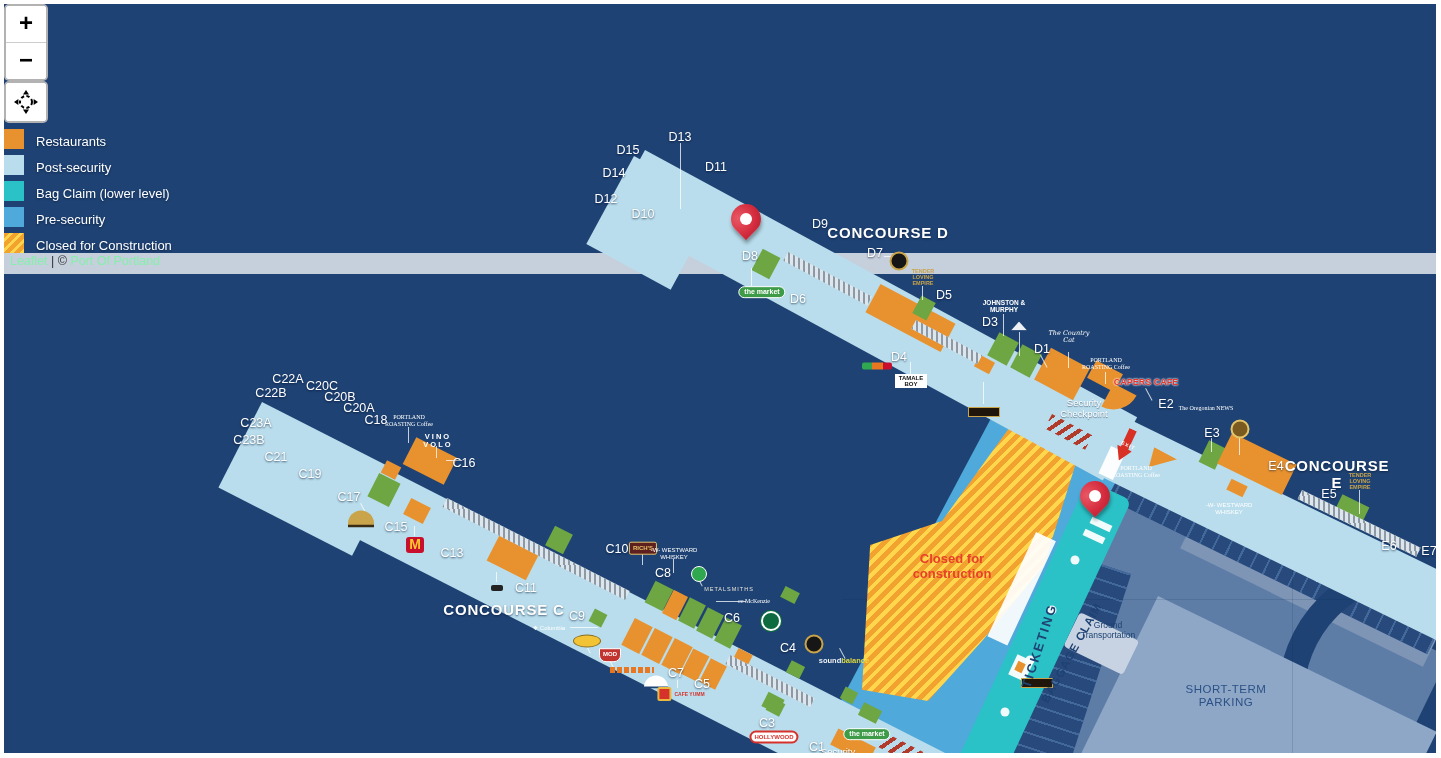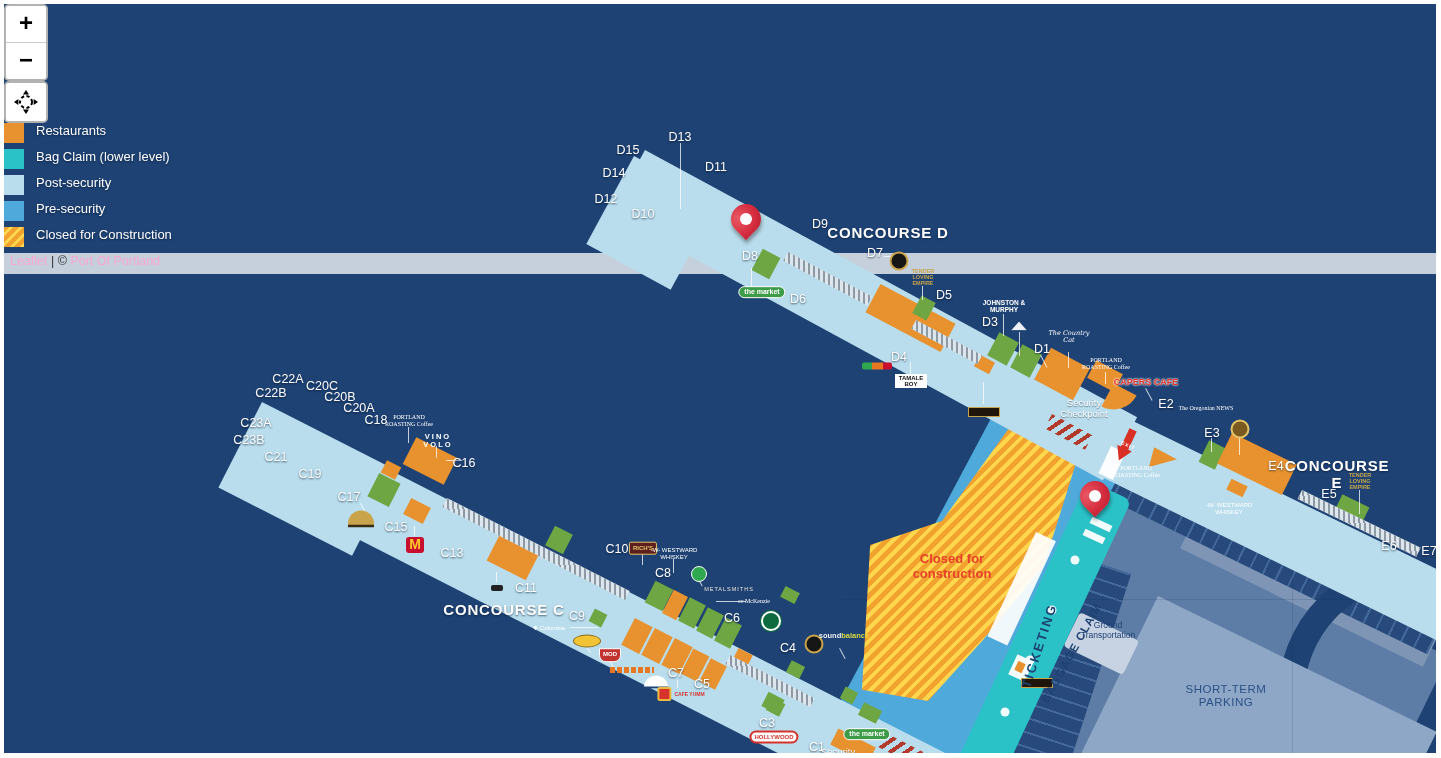--- a/index.html
+++ b/index.html
@@ -104,29 +104,29 @@
                z-index:60;overflow:hidden;}
   #zoombox{top:18px;}
   #locatebox{top:109px;height:38px;}
   .lfbtn{width:40px;height:36px;background:#fff;color:#000;font:bold 24px/34px "Liberation Sans",sans-serif;
          text-align:center;cursor:pointer;user-select:none;}
   #zoom-in{border-bottom:1px solid #ccc;}
   #locate-btn{height:38px;line-height:38px;display:flex;align-items:center;justify-content:center;}
 
   
   #legend{left:652px;top:341px;z-index:50;}
-  .lrow{display:flex;align-items:flex-start;height:26px;}
+  .lrow{display:flex;align-items:flex-end;height:26px;}
   .sw{width:20px;height:20px;margin-right:12px;flex:0 0 20px;}
   .sw.striped{background:repeating-linear-gradient(135deg,#F2A22F 0 4px,#FFD64C 4px 7px);}
   .ltext{color:#fff;font-size:13px;text-shadow:0 1px 2px rgba(0,20,50,.6);white-space:nowrap;}
 
   
   #attribution{left:1237px;top:733px;height:20px;background:rgba(255,255,255,.75);padding:1px 6px 0 6px;
                font-size:12.5px;color:#333;z-index:55;white-space:nowrap;}
-  #attribution a{color:#f9a8d4;text-decoration:none;cursor:pointer;}
+  #attribution a{color:#86efac;text-decoration:none;cursor:pointer;}
 </style>
 </head>
 <body>
 
 <div id="page">
   <div id="map">
     <div id="world">
 
       <div class="tl" style="left:1062px;top:468px;width:430px;height:270px;background:#5E7DA6;transform:rotate(26deg);"></div>
       <div class="tl" style="left:1196px;top:516px;width:270px;height:36px;background:#7E95B6;transform:rotate(26deg);"></div>
@@ -335,21 +335,21 @@
         <div class="lg k-text-white-sm" style="left: 729px; top: 589px; transform: translate(-50%, -50%);">METALSMITHS</div>
         <div class="lg k-text-serif-small" style="left: 754px; top: 601px; transform: translate(-50%, -50%);">cc McKenzie</div>
         <div class="lg k-text-white" style="left: 549px; top: 628px; transform: translate(-50%, -50%);">❖ Columbia</div>
         <div class="lg k-badge-yellow" style="left: 587px; top: 641px; transform: translate(-50%, -50%);"></div>
         <div class="lg k-badge-red-shield" style="left: 610px; top: 655px; transform: translate(-50%, -50%);">MOD</div>
         <div class="lg k-mark-orange" style="left: 632px; top: 670px; transform: translate(-50%, -50%);"></div>
         <div class="lg k-badge-dome" style="left: 656px; top: 682px; transform: translate(-50%, -50%);"></div>
         <div class="lg k-badge-yumm" style="left: 681px; top: 694px; transform: translate(-50%, -50%);">CAFE YUMM</div>
         <div class="lg k-circle-starbucks" style="left: 771px; top: 621px; transform: translate(-50%, -50%);"></div>
         <div class="lg k-circle-dark" style="left: 814px; top: 644px; transform: translate(-50%, -50%);"></div>
-        <div class="lg k-text-soundbalance" style="left: 844px; top: 636px; transform: translate(-50%, -50%);">soundbalance</div>
+        <div class="lg k-text-soundbalance" style="left: 844px; top: 661px; transform: translate(-50%, -50%);">soundbalance</div>
         <div class="lg k-badge-hollywood" style="left: 774px; top: 737px; transform: translate(-50%, -50%);">HOLLYWOOD</div>
         <div class="lg k-text-script" style="left: 869px; top: 716px; transform: translate(-50%, -50%);"></div>
         <div class="lg k-pill-green" style="left: 867px; top: 734px; transform: translate(-50%, -50%);">the market</div>
         <div class="lg k-badge-dark-gold" style="left: 1037px; top: 683px; transform: translate(-50%, -50%);"></div>
         <div class="pin" style="left: 746px; top: 240px;"></div>
         <div class="pin" style="left: 1095px; top: 517px;"></div>
       </div>
 
     <div class="leaflet-bar" id="zoombox">
       <div class="lfbtn" id="zoom-in">+</div>
@@ -367,26 +367,26 @@
         </svg>
       </div>
     </div>
 
     <div id="legend">
       <div class="lrow">
         <span class="sw" style="background: rgb(232, 146, 47);"></span>
         <span class="ltext">Restaurants</span>
       </div>
       <div class="lrow">
+        <span class="sw" style="background: rgb(185, 221, 236);"></span>
+        <span class="ltext">Post-security</span>
+      </div>
+      <div class="lrow">
         <span class="sw" style="background: rgb(43, 194, 199);"></span>
         <span class="ltext">Bag Claim (lower level)</span>
-      </div>
-      <div class="lrow">
-        <span class="sw" style="background: rgb(185, 221, 236);"></span>
-        <span class="ltext">Post-security</span>
       </div>
       <div class="lrow">
         <span class="sw" style="background: rgb(79, 169, 218);"></span>
         <span class="ltext">Pre-security</span>
       </div>
       <div class="lrow">
         <span class="sw striped"></span>
         <span class="ltext">Closed for Construction</span>
       </div>
     </div>

